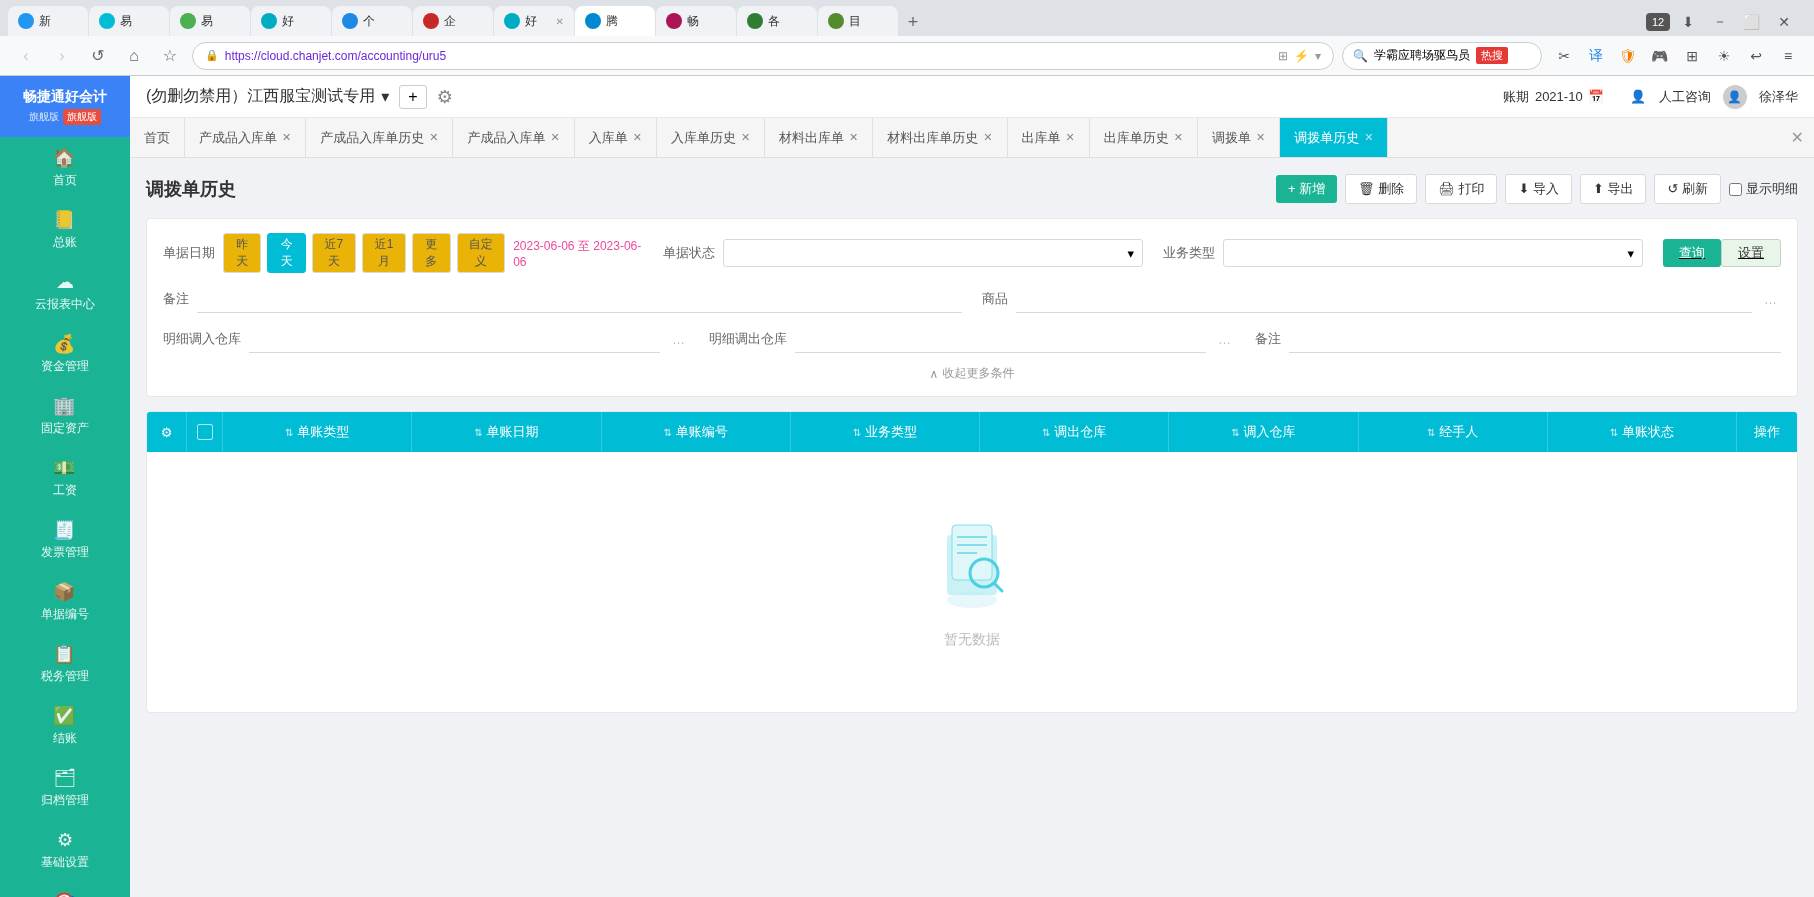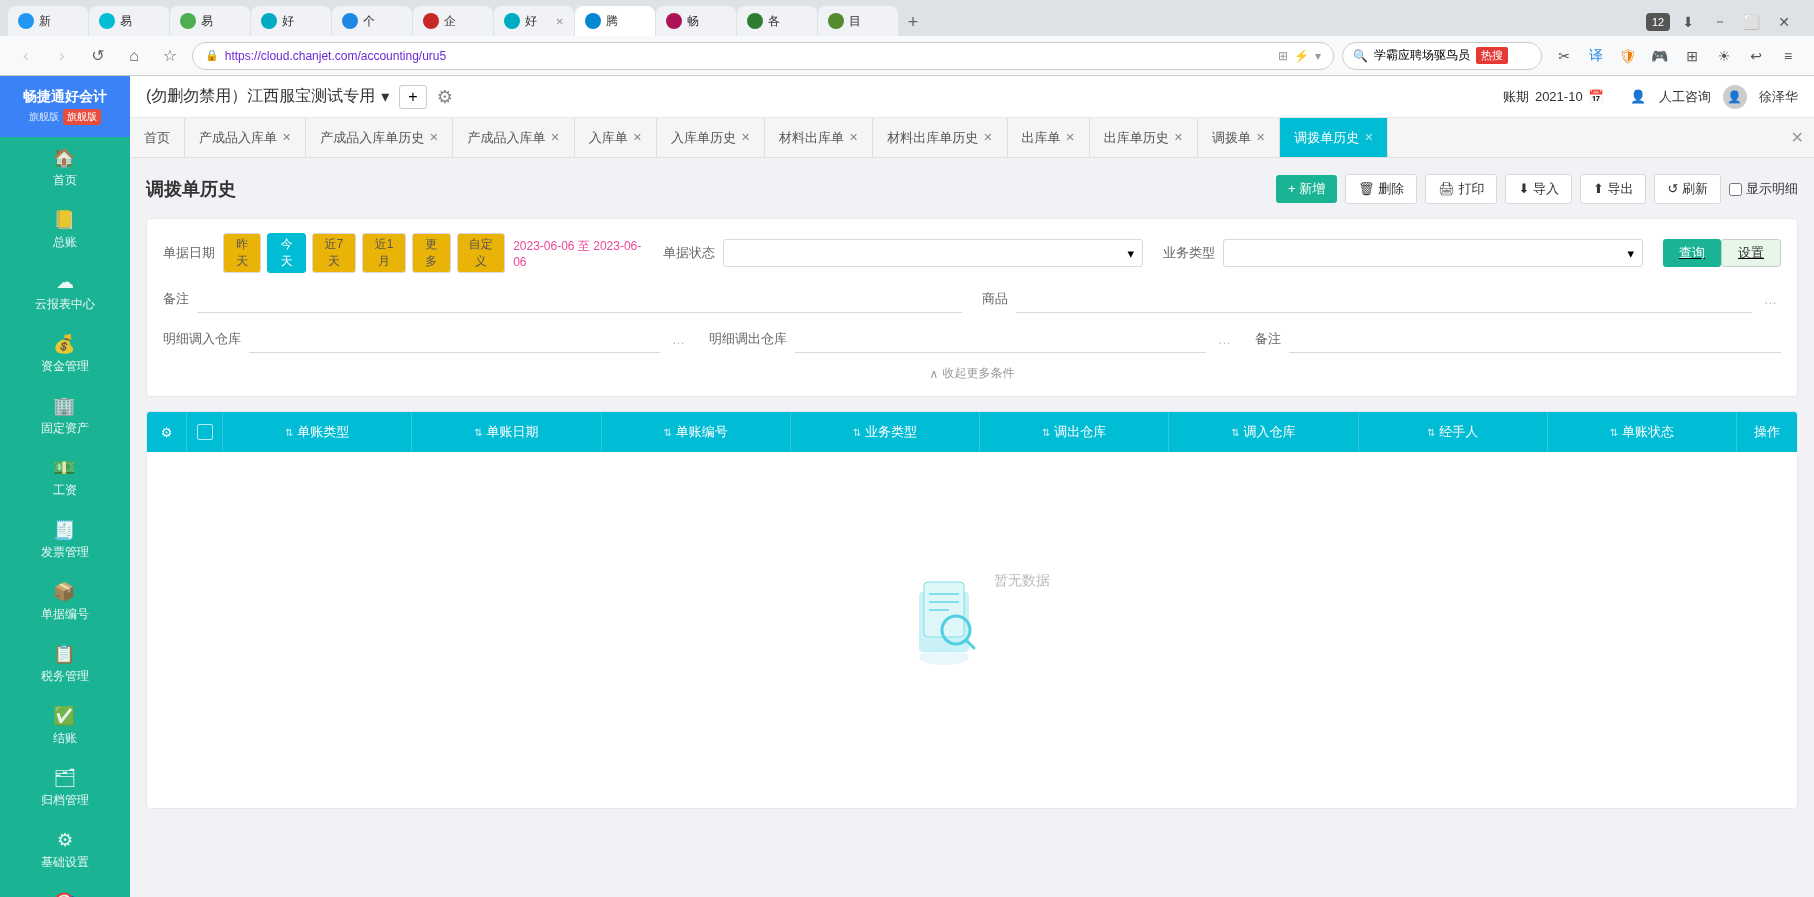--- a/index.html
+++ b/index.html
@@ -91,21 +91,21 @@
     .th-date { flex: 1; min-width: 120px; }
     .th-num { flex: 1; min-width: 140px; }
     .th-biz { flex: 1; min-width: 100px; }
     .th-out { flex: 1; min-width: 120px; }
     .th-in { flex: 1; min-width: 120px; }
     .th-person { flex: 1; min-width: 100px; }
     .th-status { flex: 1; min-width: 100px; }
     .th-action { width: 60px; }
 
     
-    .empty-state { display: flex; flex-direction: row; justify-content: center; padding: 120px 20px; color: #bbb; }
+    .empty-state { display: flex; flex-direction: column; align-items: center; justify-content: center; padding: 63px 20px; color: #bbb; }
     .empty-icon { width: 100px; height: 100px; margin-bottom: 16px; }
     .empty-text { font-size: 14px; color: #bbb; }
 
     
     ::-webkit-scrollbar { width: 6px; height: 6px; }
     ::-webkit-scrollbar-track { background: #f1f1f1; }
     ::-webkit-scrollbar-thumb { background: #ccc; border-radius: 3px; }
     .checkbox-cell { width: 16px; height: 16px; border: 1px solid rgba(255,255,255,0.7); border-radius: 2px; cursor: pointer; }
   </style>
 </head>

